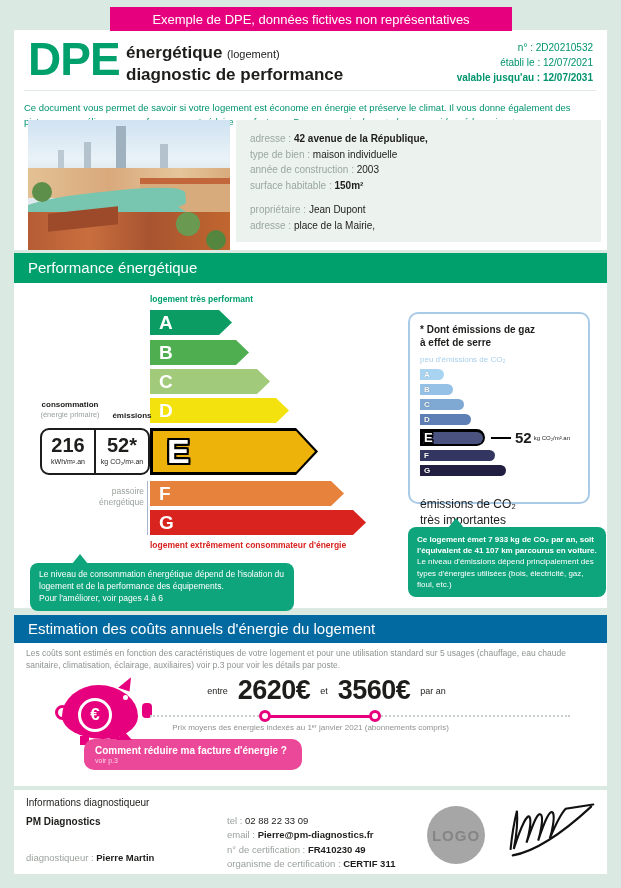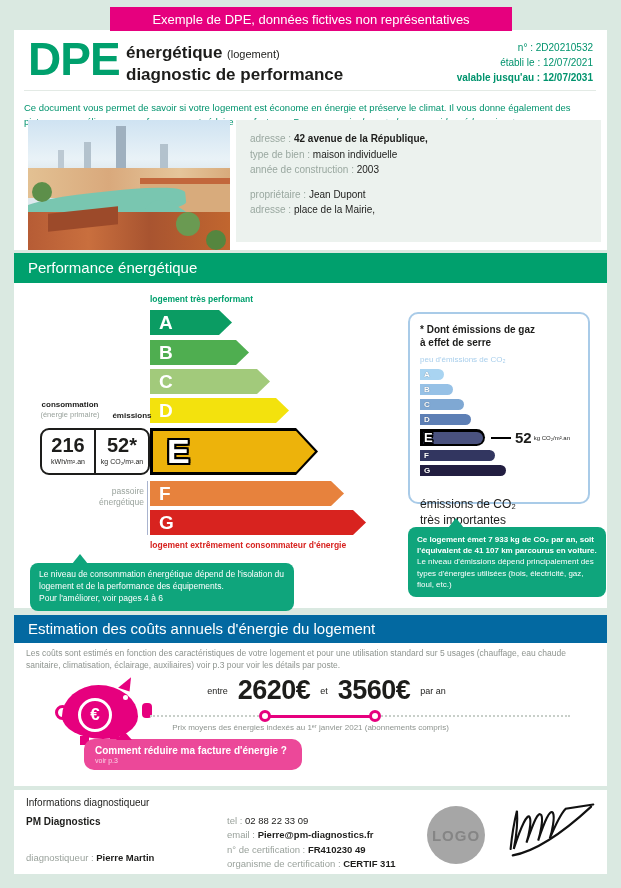--- a/index.html
+++ b/index.html
@@ -173,20 +173,21 @@
       <div class="ph-roofs"></div>
         <div class="ph-roof2"></div>
       <div class="ph-tree2"></div>
         <div class="ph-tree3"></div>
     </div>
 
     <div class="abs info-panel">
       <div class="info-row b"><span class="lbl">adresse : </span><span class="val">42 avenue de la République,</span></div>
       <div class="info-row"><span class="lbl">type de bien : </span><span class="val">maison individuelle</span></div>
       <div class="info-row"><span class="lbl">année de construction : </span><span class="val">2003</span></div>
+      <div class="info-row b"><span class="lbl">surface habitable : </span><span class="val">150m²</span></div>
       <div class="info-row gap"><span class="lbl">propriétaire : </span><span class="val">Jean Dupont</span></div>
       <div class="info-row"><span class="lbl">adresse : </span><span class="val">place de la Mairie,</span></div>
     </div>
   </div>
 
   <div id="card2" class="card">
     <div class="section-bar teal-bar">Performance énergétique</div>
 
     <div class="abs top-class-label">logement très performant</div>
     <div>

